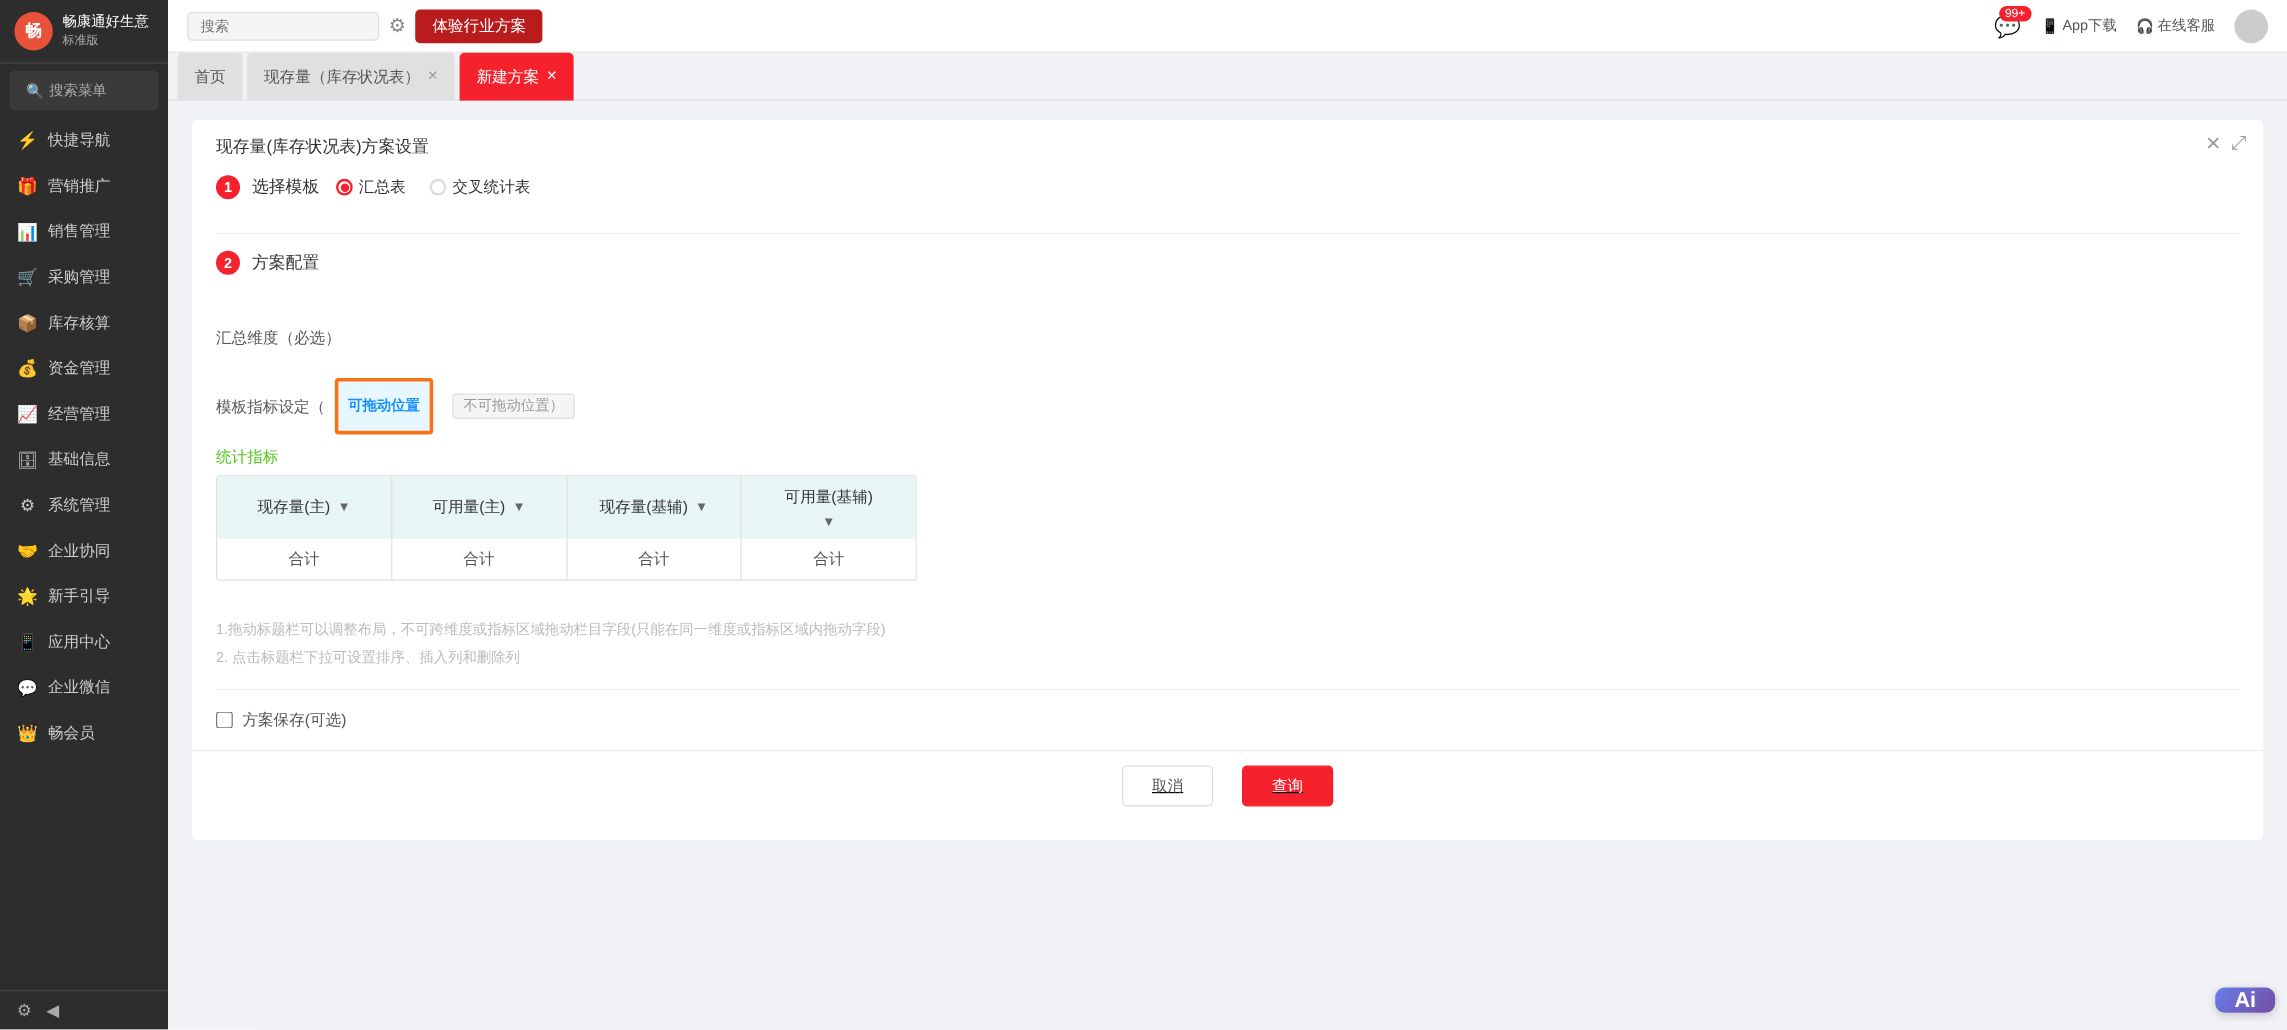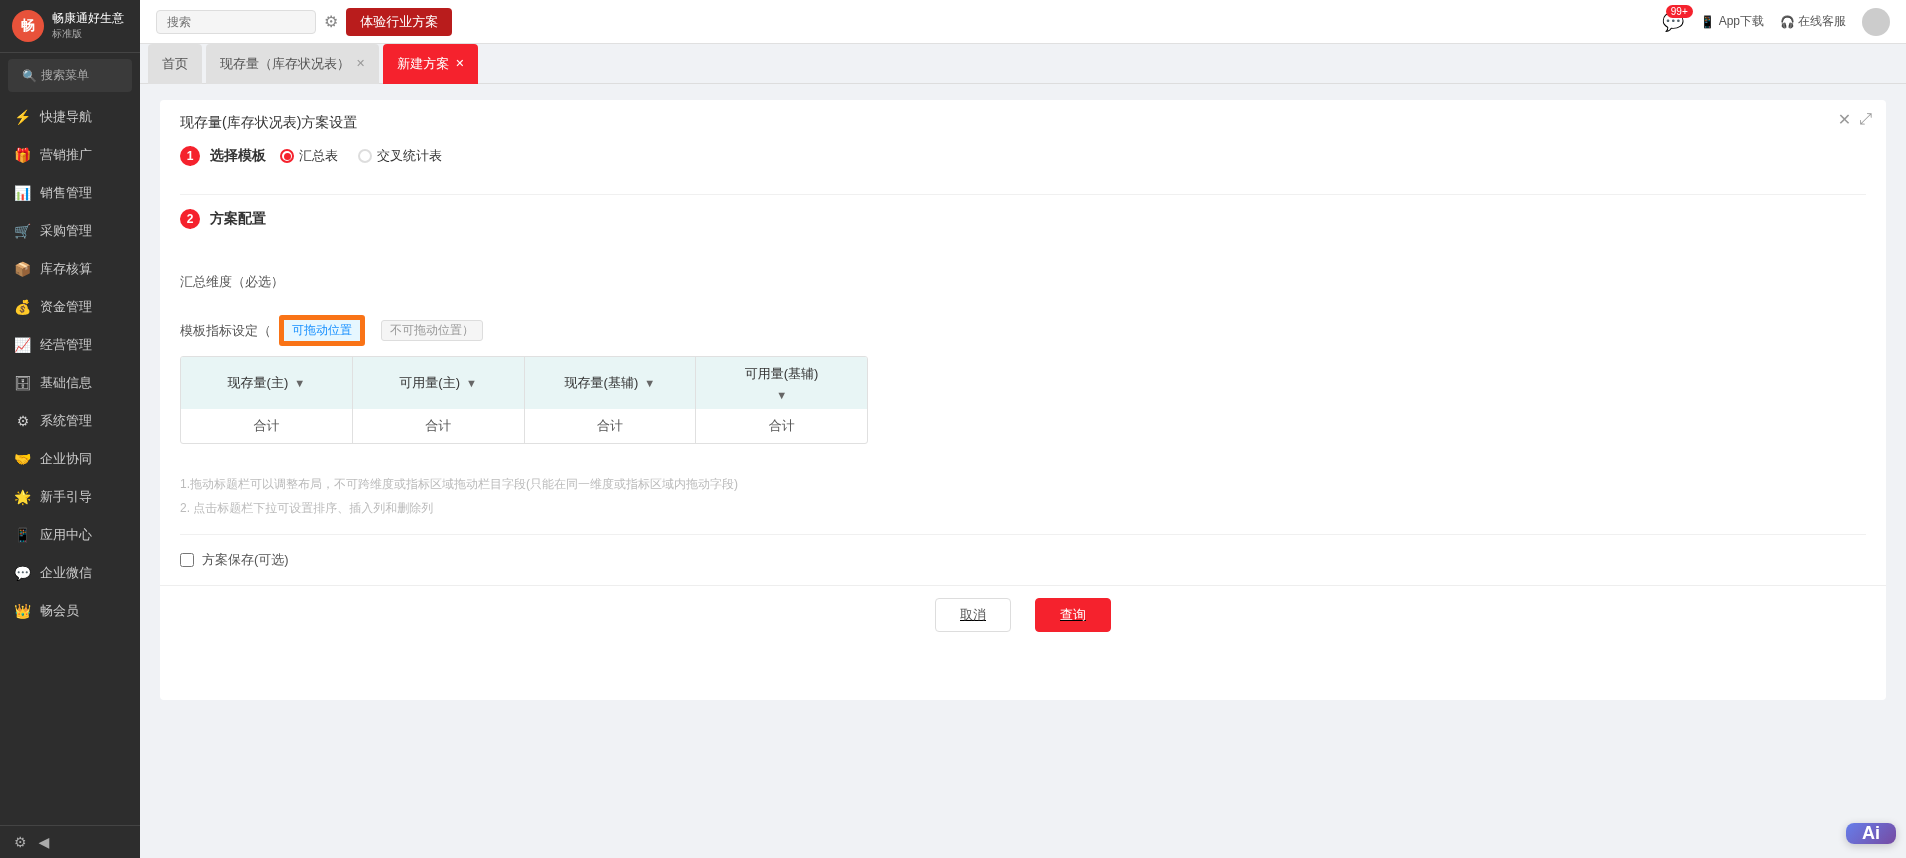--- a/index.html
+++ b/index.html
@@ -132,21 +132,21 @@
     
     .section { padding: 14px 20px; }
     .section-header {
       display: flex; align-items: center; gap: 10px; margin-bottom: 14px;
     }
     .section-num {
       width: 20px; height: 20px; background: #f5222d; border-radius: 50%;
       color: #fff; font-size: 12px; display: flex; align-items: center; justify-content: center;
       font-weight: bold;
     }
-    .section-title { font-size: 14px; color: #333; font-weight: 700; text-align: center; }
+    .section-title { font-size: 14px; color: #333; font-weight: 400; text-align: center; }
 
     
     .radio-group { display: flex; gap: 20px; align-items: center; margin-left: 4px; }
     .radio-item { display: flex; align-items: center; gap: 5px; cursor: pointer; font-size: 13px; color: #333; }
     .radio-circle {
       width: 14px; height: 14px; border-radius: 50%; border: 2px solid #ddd;
       display: flex; align-items: center; justify-content: center;
     }
     .radio-circle.checked { border-color: #f5222d; }
     .radio-circle.checked::after {
@@ -165,33 +165,33 @@
       display: flex; align-items: center; gap: 10px;
     }
     .dimension-required { color: #f5222d; font-size: 13px; }
     .dimension-arrow { color: #555; font-size: 16px; margin: 0 8px; }
     .dimension-hint { color: #aaa; font-size: 13px; }
 
     
     .indicator-section { padding: 0 20px 14px; }
     .indicator-label { font-size: 13px; color: #555; margin-bottom: 10px; display: flex; align-items: center; gap: 8px; }
     .indicator-tag-blue {
-      background: #e6f7ff; border: 5px solid #f97316; color: #1890ff;
-      padding: 2px 8px; border-radius: 3px; font-size: 12px;
+      background: #e6f7ff; border: 3px solid #f97316; color: #1890ff;
+      padding: 12px 8px; border-radius: 3px; font-size: 12px; font-weight: bold;
     }
     .indicator-tag-gray {
       background: #f5f5f5; border: 1px solid #ddd; color: #999;
       padding: 1px 8px; border-radius: 3px; font-size: 12px;
     }
 
     
     .stats-label { font-size: 13px; color: #52c41a; margin-bottom: 6px; font-weight: 500; }
     .stats-table {
       border: 1px solid #e0e0e0; border-radius: 3px; overflow: hidden;
-      width: 688px;
+      width: 584px;
     }
     .stats-table-header {
       display: flex; background: #e8f5f5;
     }
     .stats-col {
       flex: 1; padding: 8px 12px; display: flex; align-items: center; justify-content: center;
       border-right: 1px solid #e0e0e0; gap: 6px; font-size: 13px; color: #333;
     }
     .stats-col:last-child { border-right: none; flex-direction: column; }
     .stats-col-label { color: #333; }
@@ -413,20 +413,21 @@
       </div>
 
       <div class="indicator-section">
         <div class="indicator-label">
           <span>模板指标设定（</span>
           <span class="indicator-tag-blue">可拖动位置</span>
           <span></span>
           <span class="indicator-tag-gray">不可拖动位置）</span>
         </div>
 
+        <div class="stats-label">统计指标</div>
 
         <div class="stats-table">
           <div class="stats-table-header">
             <div class="stats-col">
               <span class="stats-col-label">现存量(主)</span>
               <span class="stats-col-chevron">▼</span>
             </div>
             <div class="stats-col">
               <span class="stats-col-label">可用量(主)</span>
               <span class="stats-col-chevron">▼</span>

